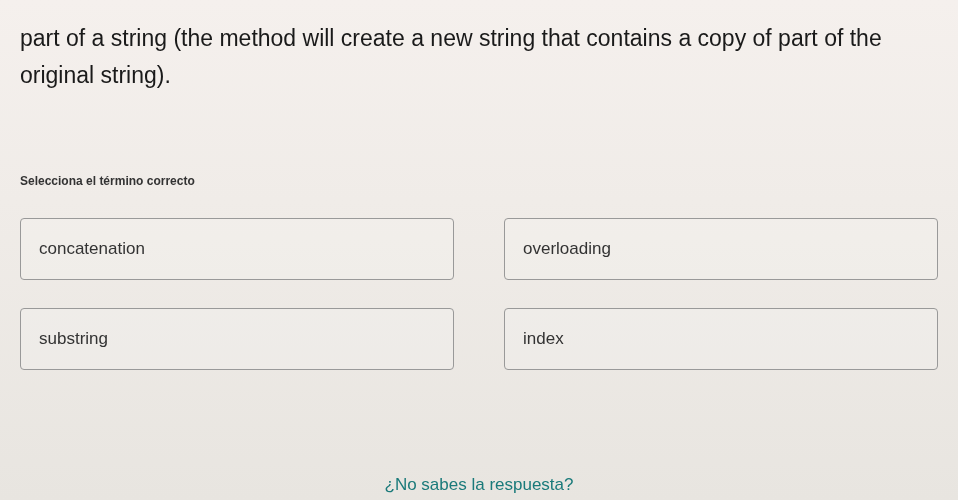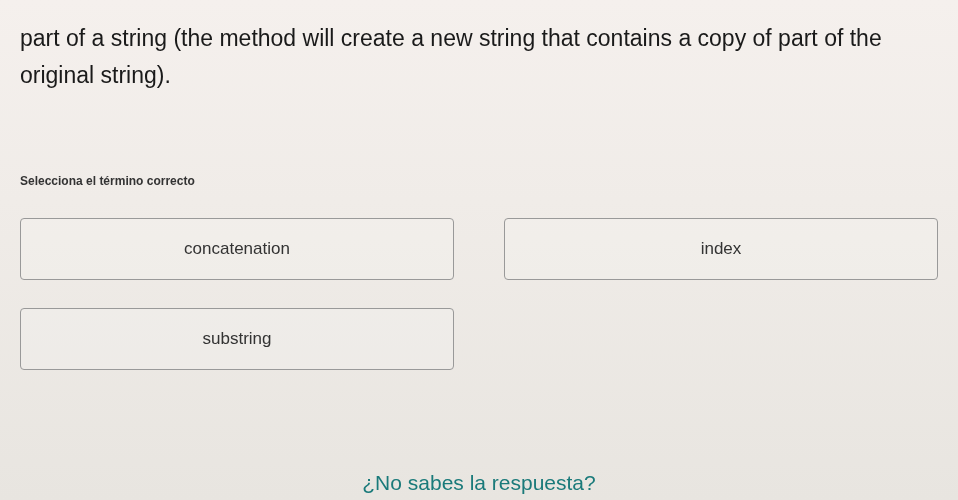--- a/index.html
+++ b/index.html
@@ -35,42 +35,43 @@
       gap: 28px 50px;
       margin-bottom: 40px;
     }
     .option-button {
       background: rgba(255, 255, 255, 0.15);
       border: 1px solid #999;
       border-radius: 4px;
       padding: 20px 18px;
       font-size: 17px;
       color: #333;
-      text-align: center;
+      text-align: left;
       cursor: pointer;
       font-family: inherit;
       transition: background 0.2s;
     }
     .hint-link {
       text-align: center;
-      font-size: 21px;
+      font-size: 17px;
       color: #1a7a7a;
       cursor: pointer;
       position: absolute;
       bottom: 5px;
       left: 0;
       right: 0;
     }
   </style>
 </head>
 <body>
 
 <div class="question-text">part of a string (the method will create a new string that contains a copy of part of the original string).</div>
 
 <div class="instruction">Selecciona el término correcto</div>
 
 <div class="options-grid">
   <button class="option-button">concatenation</button>
+  <button class="option-button">overloading</button>
+  <button class="option-button">substring</button>
   <button class="option-button">index</button>
-  <button class="option-button">substring</button>
 </div>
 
 <div class="hint-link">¿No sabes la respuesta?</div>
 
 </body></html>

